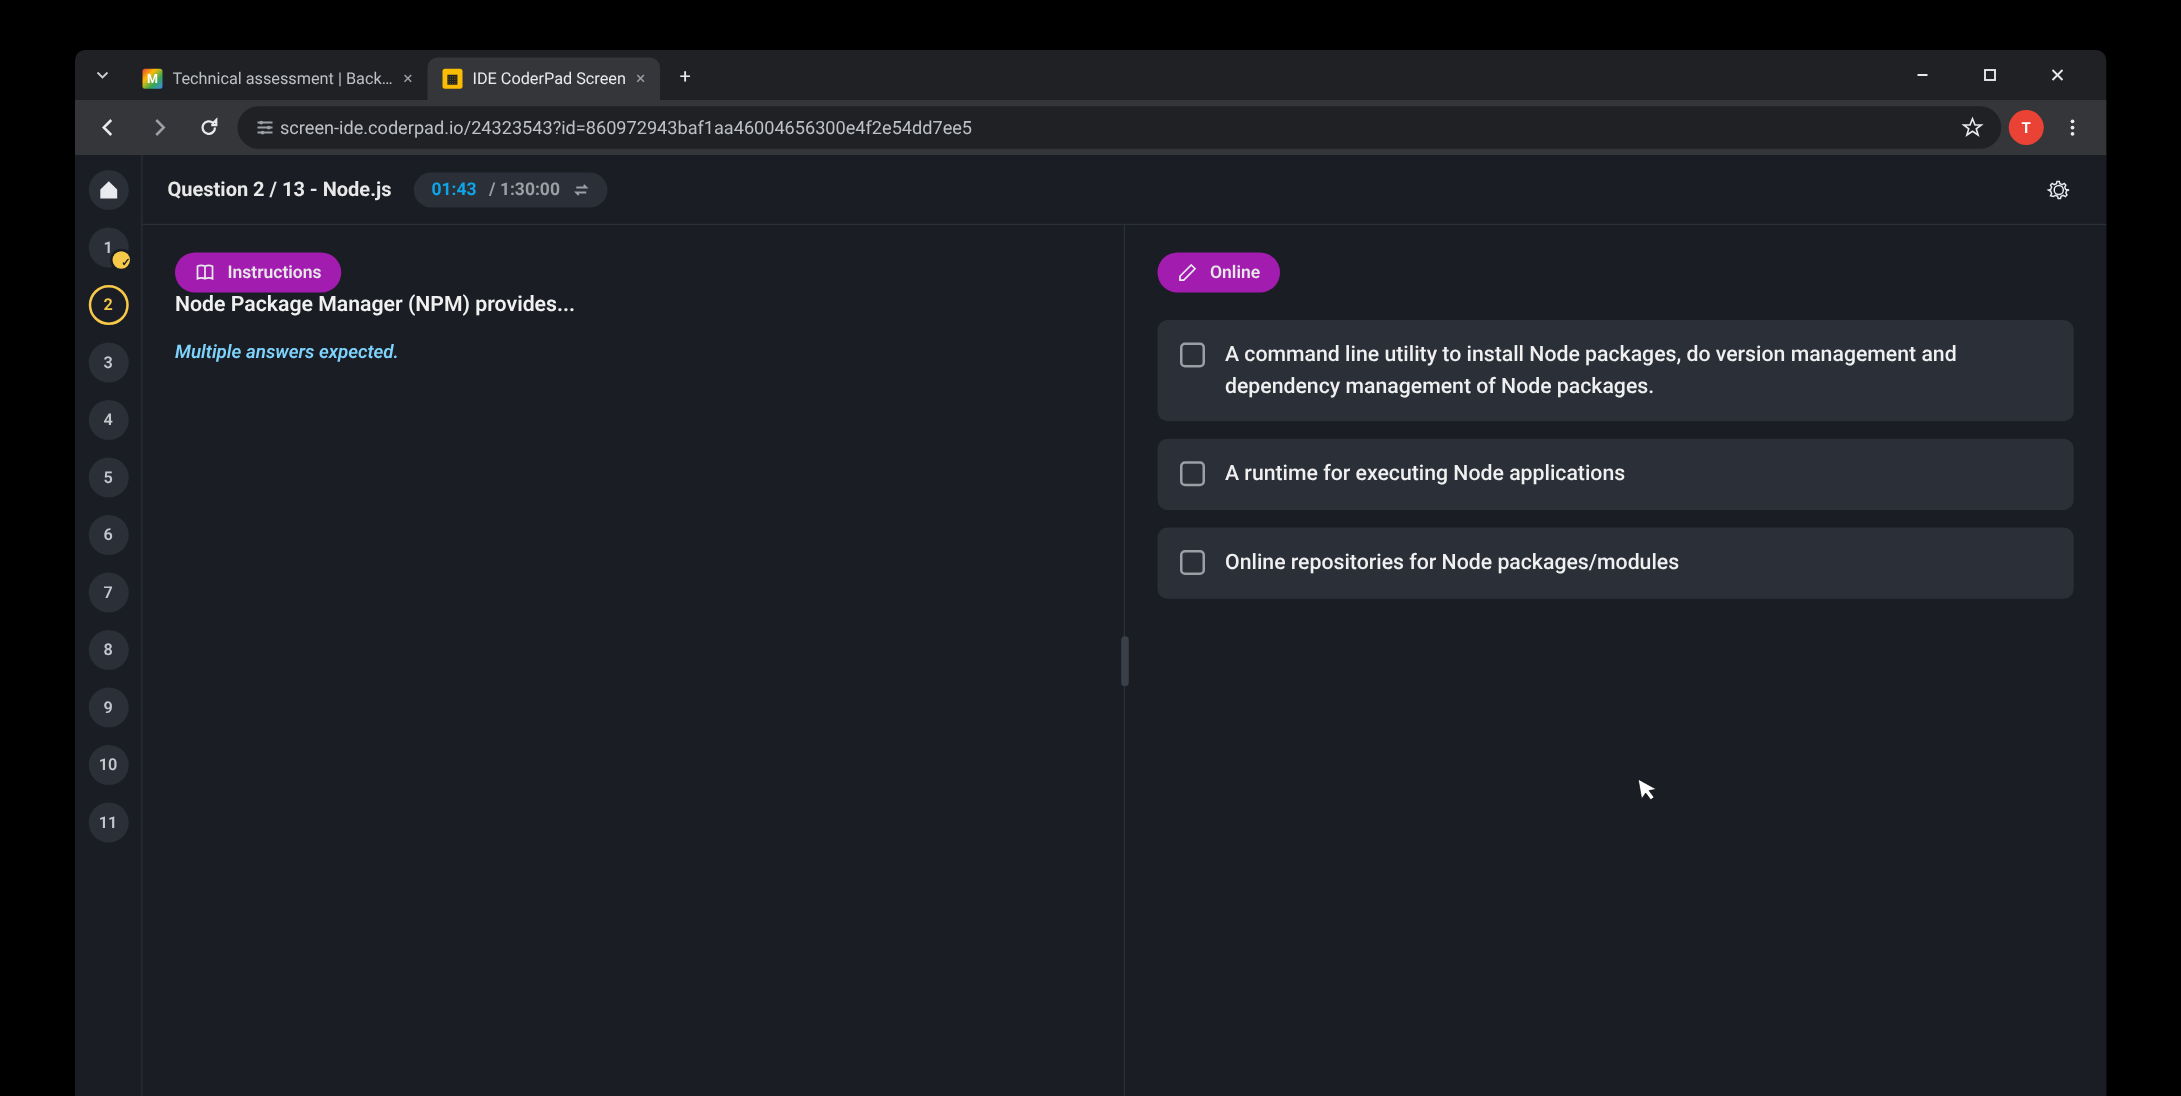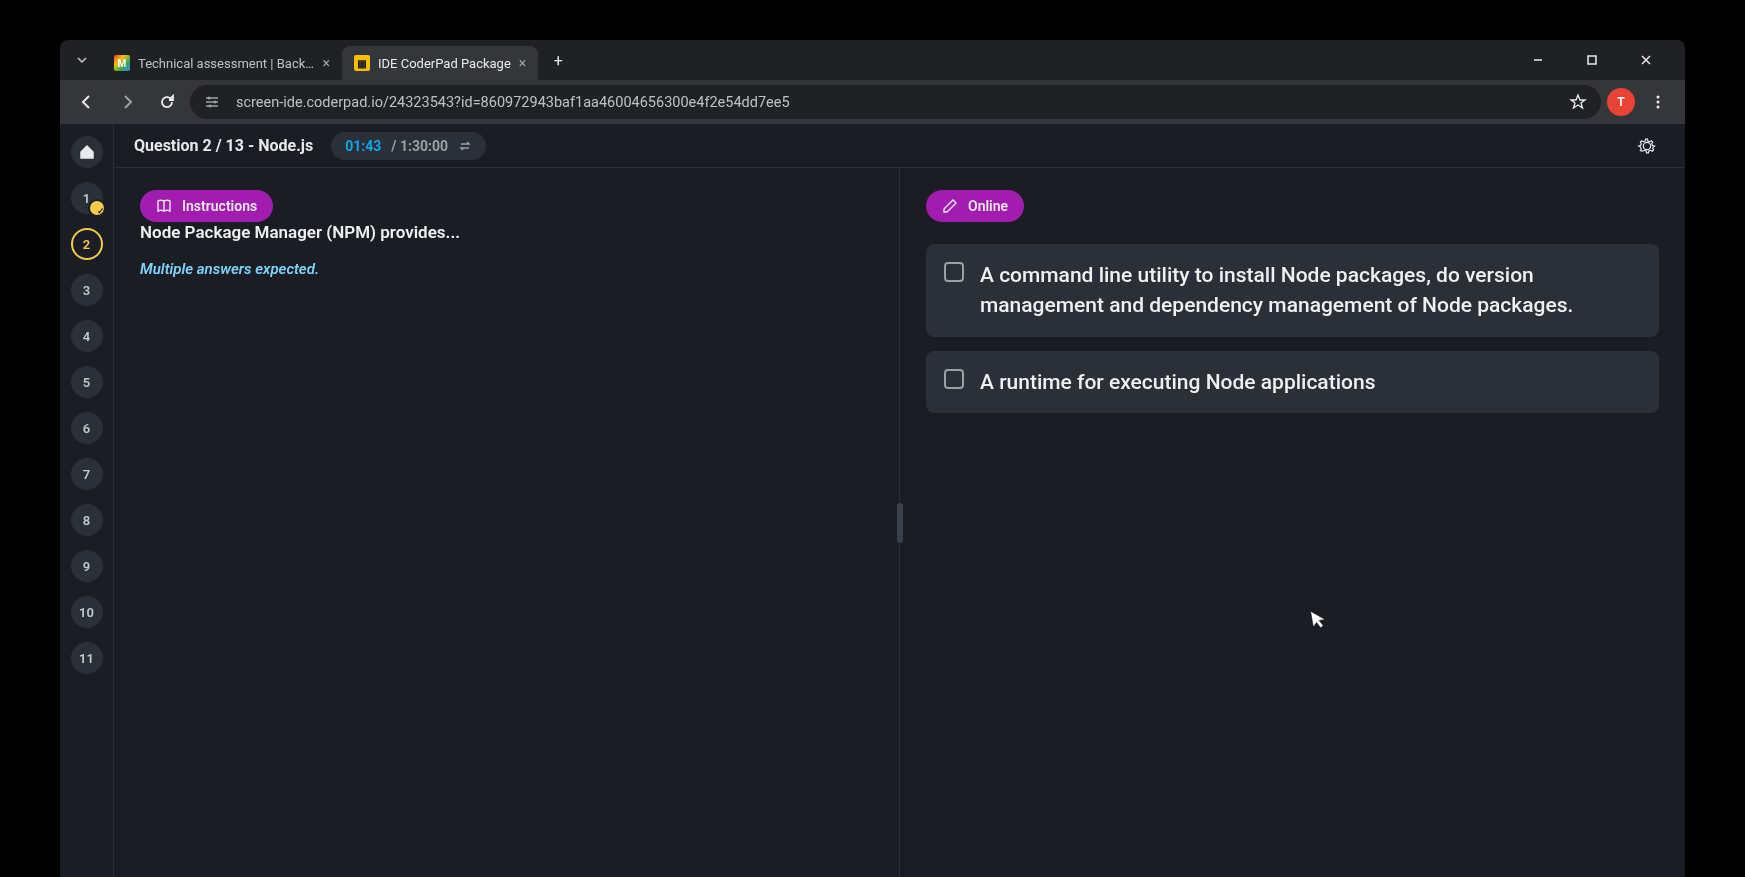--- a/index.html
+++ b/index.html
@@ -57,21 +57,21 @@
     .window-controls { margin-left:auto; display:flex; gap:8px; padding-right:8px;}
     .win-btn { width:46px; height:32px; display:flex; align-items:center; justify-content:center; color:#e8eaed; cursor:pointer;}
     
     .address-row {
       display:flex; align-items:center; height:44px;
       padding: 0 10px; gap:6px; background:#35363a;
     }
     .nav-btn { width:34px; height:34px; display:flex; align-items:center; justify-content:center; color:#9aa0a6; border-radius:50%; cursor:pointer; font-size:18px;}
     .url-bar {
       flex:1; background:#202124; border-radius:20px; height:34px;
-      display:flex; align-items:center; padding:0 14px; gap:16px;
+      display:flex; align-items:center; padding:0 14px; gap:4px;
       color:#bdc1c6; font-size:14.5px;
     }
     .url-bar .site-info { display:flex; align-items:center; gap:6px; color:#9aa0a6; }
     .url-text { flex:1; white-space:nowrap; overflow:hidden; }
     .url-star { color:#e8eaed; }
     .avatar-dot { width:28px; height:28px; border-radius:50%; background:#ea4335; display:flex; align-items:center; justify-content:center; font-size:12px; color:#fff; font-weight:bold;}
     .menu-dots { width:34px; height:34px; display:flex; align-items:center; justify-content:center; color:#e8eaed; cursor:pointer;}
     
     .app {
       flex:1; display:flex; background:#1a1d24;
@@ -96,21 +96,21 @@
       width:14px; height:14px; border-radius:50%; background:#f7c948;
       border:2px solid #1a1d24;
     }
     .rail-step.done .check { position:absolute; right:-2px; bottom:-2px; font-size:9px; color:#1a1d24; z-index:2;}
     .rail-step.current {
       background:transparent; border:2px solid #f7c948; color:#f7c948;
     }
     
     .app-main { flex:1; display:flex; flex-direction:column; }
     .app-header {
-      height:44px; display:flex; align-items:center; padding:0 20px; gap:18px;
+      height:56px; display:flex; align-items:center; padding:0 20px; gap:18px;
       border-bottom:1px solid #2a2f38;
     }
     .q-title { font-size:16px; font-weight:700; color:#e8e8e8; white-space:nowrap;}
     .timer-pill {
       background:#2a2f38; border-radius:20px; padding:6px 14px;
       display:flex; align-items:center; gap:10px; font-size:14px;
     }
     .timer-elapsed { font-weight:700; color:#0ea5e9; }
     .timer-total { color:#9aa0a6;font-weight:bold; }
     .timer-swap { color:#9aa0a6; }
@@ -131,21 +131,21 @@
     .hint-text { margin-top:18px; font-size:15px; font-style:italic; color:#7dd3fc; font-weight:600;}
     .options { margin-top:22px; display:flex; flex-direction:column; gap:14px; }
     .option {
       background:#2a2f38; border-radius:8px; padding:16px 18px;
       display:flex; align-items:flex-start; gap:16px; cursor:pointer;
     }
     .opt-check {
       width:20px; height:20px; border:2px solid #9aa0a6; border-radius:4px;
       flex-shrink:0; margin-top:2px;
     }
-    .opt-label { font-size:21px; color:#f0f0f0; line-height:1.45; font-weight:500;}
+    .opt-label { font-size:17px; color:#f0f0f0; line-height:1.45; font-weight:500;}
     .cursor-ptr {
       position:absolute; left:calc(50% + 410px); top:440px;
       font-size:18px; color:#fff; transform:rotate(-10deg);
     }
     svg { display:block; }
   </style>
 </head>
 <body>
 
 <div class="outer-frame">
@@ -159,21 +159,21 @@
       </div>
 
       <div class="tab inactive">
         <span class="tab-favicon fav-gmail">M</span>
         <span class="tab-title">Technical assessment | Back-en</span>
         <span class="tab-close">×</span>
       </div>
 
       <div class="tab active">
         <span class="tab-favicon fav-coderpad">▦</span>
-        <span class="tab-title">IDE CoderPad Package</span>
+        <span class="tab-title">IDE CoderPad Screen</span>
         <span class="tab-close">×</span>
       </div>
 
       <div class="new-tab">+</div>
 
       <div class="window-controls">
         <div class="win-btn">
           <svg width="12" height="12" viewBox="0 0 12 12">
               <path d="M2 6h8" stroke="#e8eaed" stroke-width="1.5"></path>
             </svg>
@@ -300,20 +300,24 @@
             </div>
             <div class="options" id="options-container">
                 <div class="option">
                   <div class="opt-check"></div>
                   <div class="opt-label">A command line utility to install Node packages, do version management and dependency management of Node packages.</div>
                 </div>
                 <div class="option">
                   <div class="opt-check"></div>
                   <div class="opt-label">A runtime for executing Node applications</div>
                 </div>
+                <div class="option">
+                  <div class="opt-check"></div>
+                  <div class="opt-label">Online repositories for Node packages/modules</div>
+                </div>
               </div>
           </div>
 
           <div class="cursor-ptr">
             <svg width="18" height="22" viewBox="0 0 18 22">
                 <path d="M2 2l0 16 4-4 3 6 3-1.5-3-6 6 0z" fill="#fff" stroke="#000" stroke-width="0.5"></path>
               </svg>
           </div>
         </div>
       </div>

